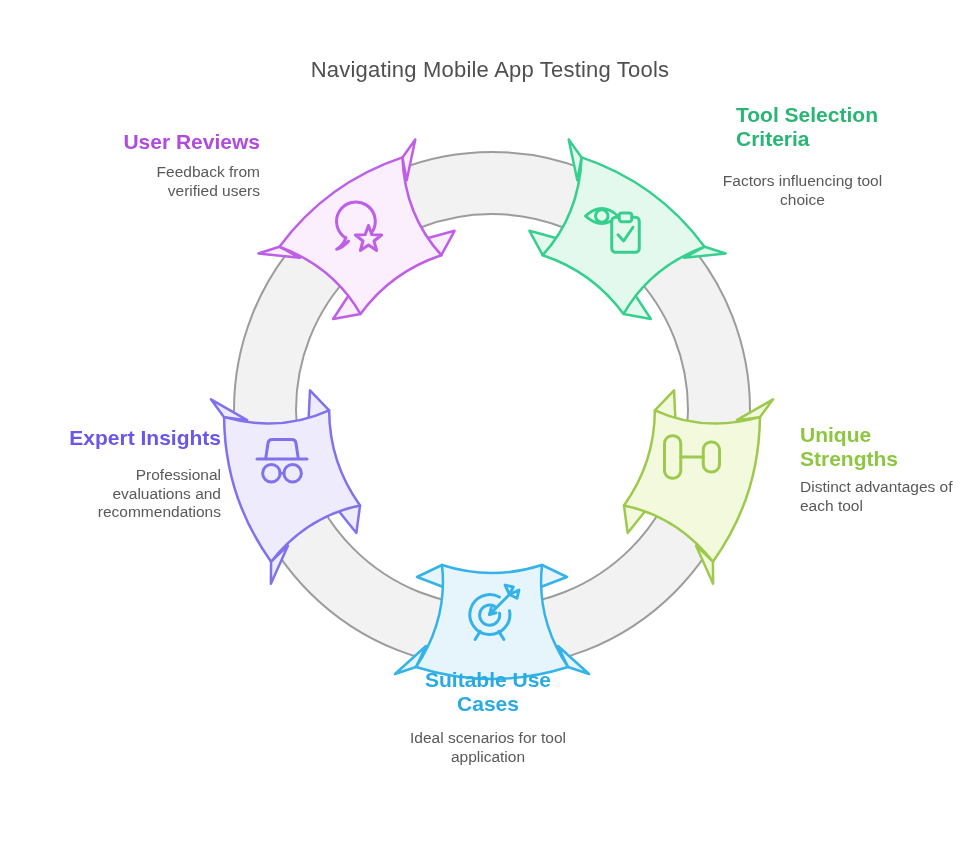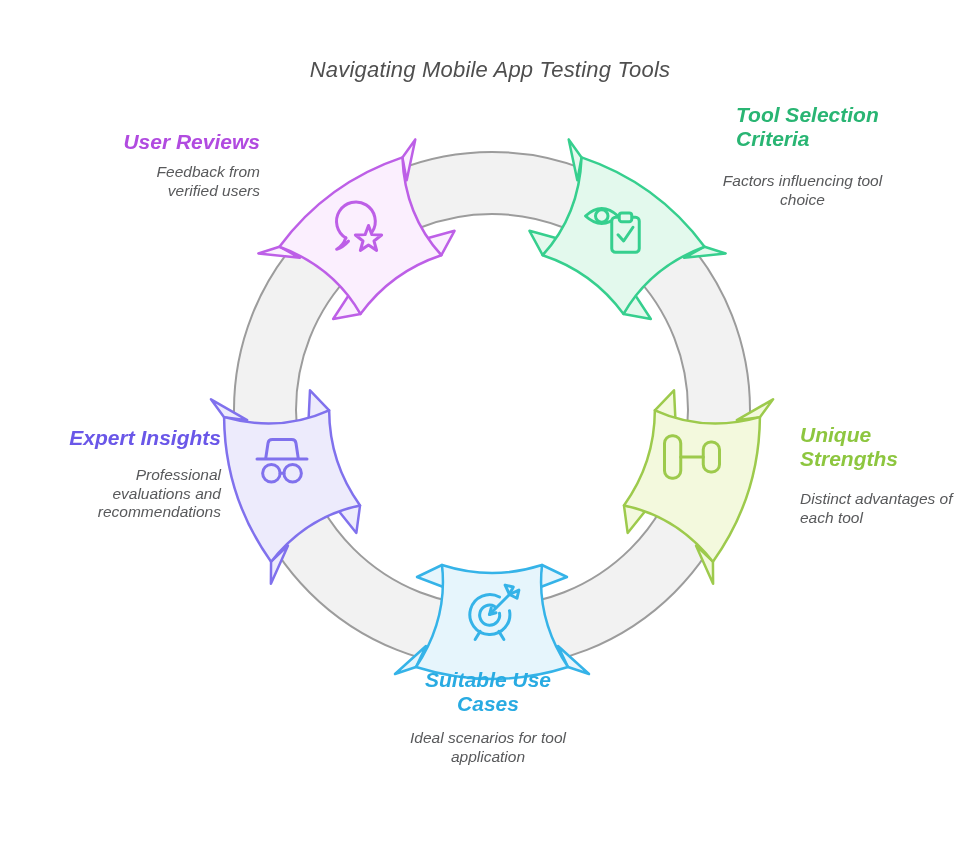--- a/index.html
+++ b/index.html
@@ -1,20 +1,20 @@
 <!DOCTYPE html>
 <html><head>
 <meta charset="utf-8">
 <style>
   html,body{margin:0;padding:0;}
   body{
     width:980px;height:843px;background:#ffffff;position:relative;overflow:hidden;
     font-family:"Liberation Sans","DejaVu Sans",sans-serif;
   }
-  .canvas{position:absolute;inset:0;font-style:italic;}
+  .canvas{position:absolute;inset:0;}
   svg{position:absolute;left:0;top:0;}
   .page-title{
     position:absolute;left:0;top:57px;width:980px;text-align:center;
     font-size:22px;font-weight:500;color:#4f4f4f;letter-spacing:.2px;
   }
   .node-text{position:absolute;}
   .node-title{font-size:21px;font-weight:700;line-height:24px;}
   .node-desc{font-size:15.5px;line-height:18.5px;color:#58595b;}
   
   .t-purple{color:#b14be0;}
@@ -23,21 +23,21 @@
   .t-cyan{color:#29abe2;}
   .t-indigo{color:#6a57e8;}
   
   .nt-user{right:720px;top:130px;text-align:right;}
   .nt-user .node-desc{width:135px;margin:9px 0 16px auto;}
   .nt-tool{left:720px;top:103px;text-align:left;}
   .nt-tool .node-title{width:170px;}
   .nt-tool .node-desc{width:165px;margin-top:21px;text-align:center;}
   .nt-lime{left:800px;top:423px;text-align:left;}
   .nt-lime .node-title{width:130px;}
-  .nt-lime .node-desc{width:160px;margin-top:19px;}
+  .nt-lime .node-desc{width:160px;margin-top:7px;}
   .nt-cyan{left:388px;top:668px;width:200px;text-align:center;}
   .nt-cyan .node-title{width:160px;margin:0 auto;}
   .nt-cyan .node-desc{width:170px;margin:13px auto 9px;}
   .nt-expert{right:759px;top:426px;text-align:right;}
   .nt-expert .node-title{white-space:nowrap;}
   .nt-expert .node-desc{width:145px;margin:16px 0 0 auto;}
 </style>
 </head>
 <body>
 

